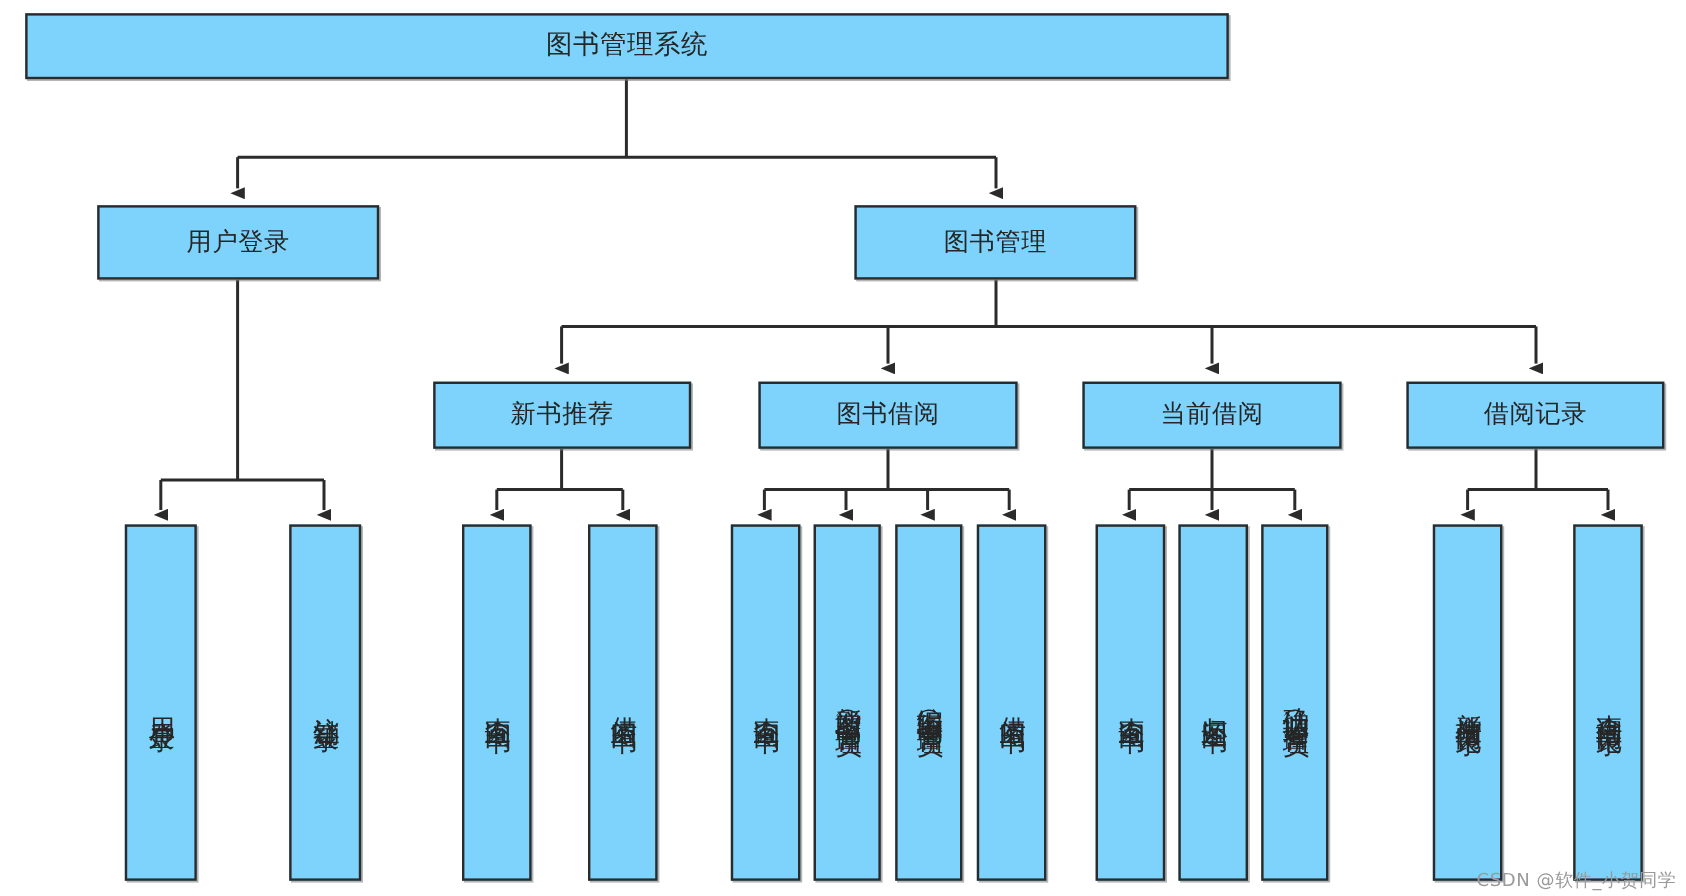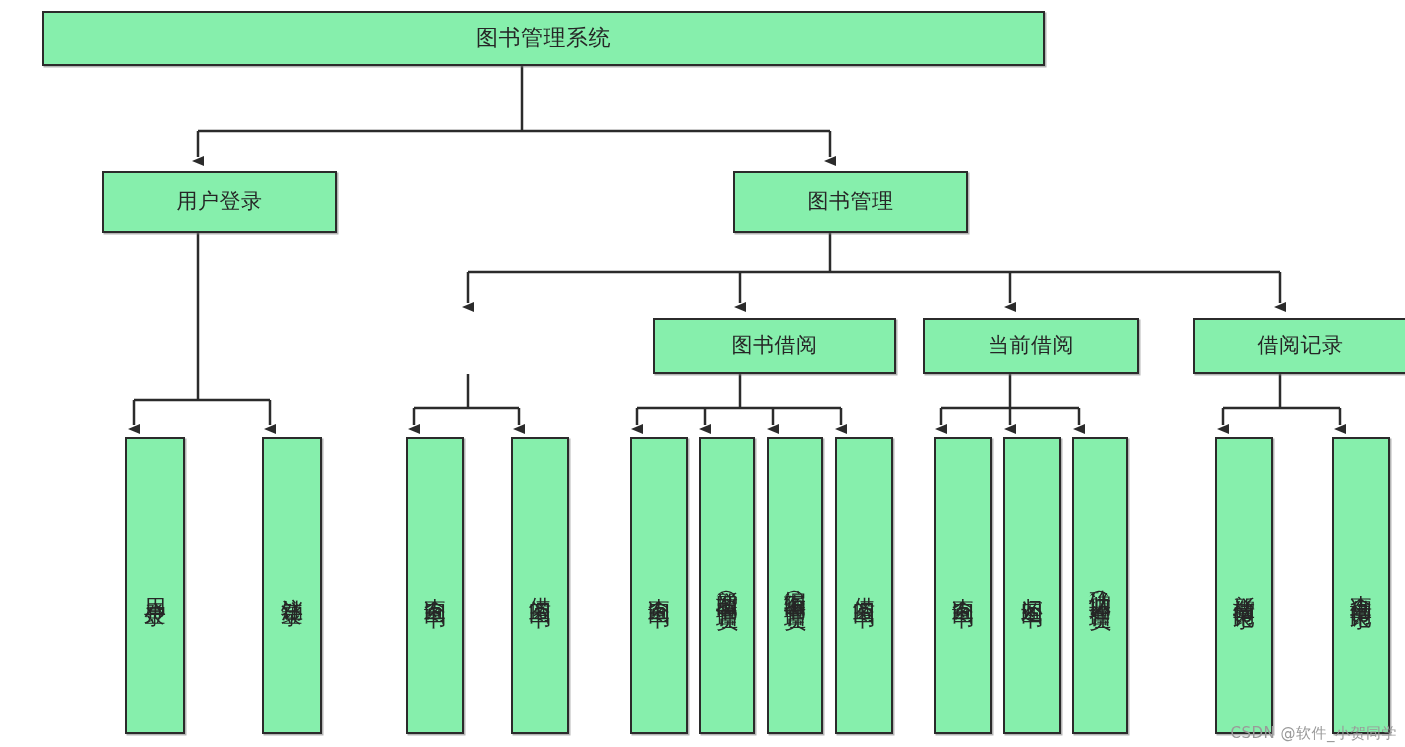--- a/index.html
+++ b/index.html
@@ -22,28 +22,27 @@
     position: absolute;
     left: 0;
     top: 0;
     width: 1405px;
     height: 747px;
     pointer-events: none;
   }
   .node {
     position: absolute;
     box-sizing: border-box;
-    background: #86efac;
+    background: #7dd3fc;
     border: 2.5px solid #2b2b2b;
     box-shadow: 1.5px 1.5px 0 rgba(120,120,120,0.55);
     display: flex;
     align-items: center;
     justify-content: center;
     color: #262626;
-    margin-left: 21px;
   }
   .node .label {
     display: block;
     text-align: center;
     line-height: 1.22;
     color: #262626;
   }
   
   .node.h .label {
     font-size: 21px;
@@ -138,22 +137,25 @@
   </div>
 
   <div class="node h" style="left:81px; top:171px; width:235px; height:62px;">
     <span class="label">用户登录</span>
   </div>
 
   <div class="node h" style="left:712px; top:171px; width:235px; height:62px;justify-content:center;">
     <span class="label">图书管理</span>
   </div>
 
-
-  <div class="node h" style="left:632px; top:318px; width:243px; height:56px;">
+  <div class="node h" style="left:361px; top:318px; width:215px; height:56px;">
+    <span class="label">新书推荐</span>
+  </div>
+
+  <div class="node h" style="left:632px; top:318px; width:216px; height:56px;">
     <span class="label">图书借阅</span>
   </div>
 
   <div class="node h" style="left:1172px; top:318px; width:215px; height:56px;">
     <span class="label">借阅记录</span>
   </div>
 
   <div class="node h" style="left:902px; top:318px; width:216px; height:56px;">
     <span class="label">当前借阅</span>
   </div>

